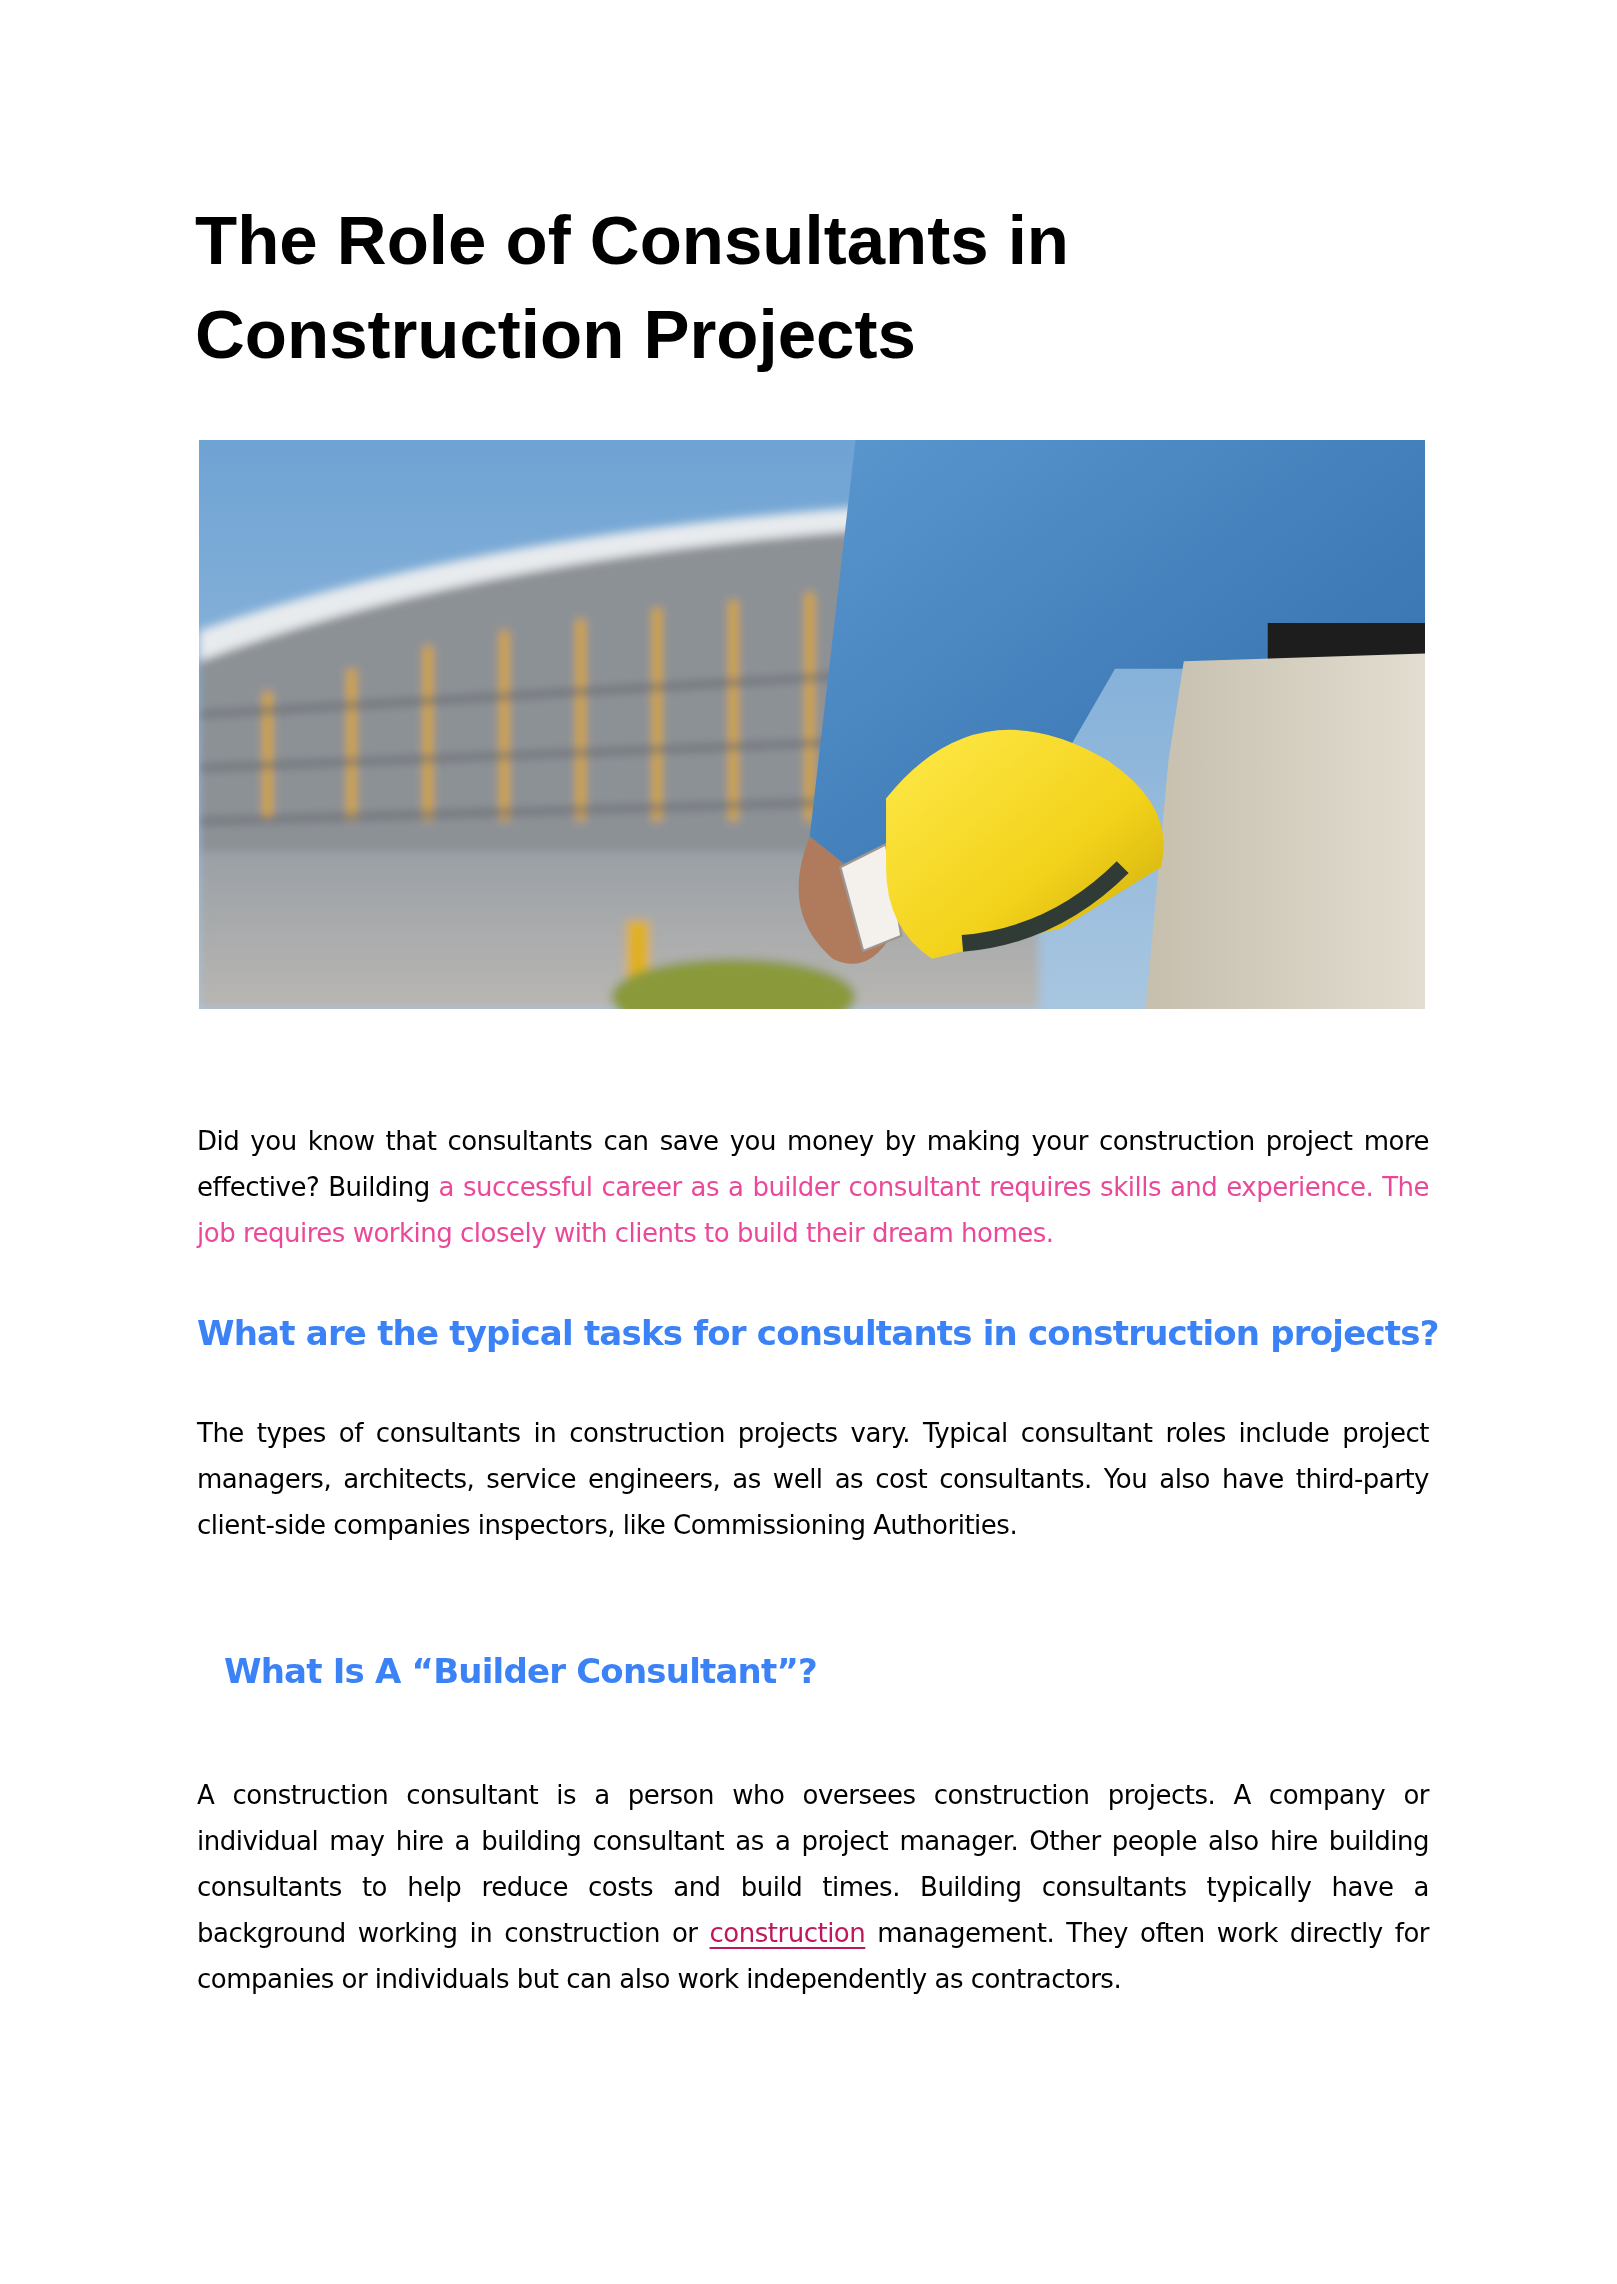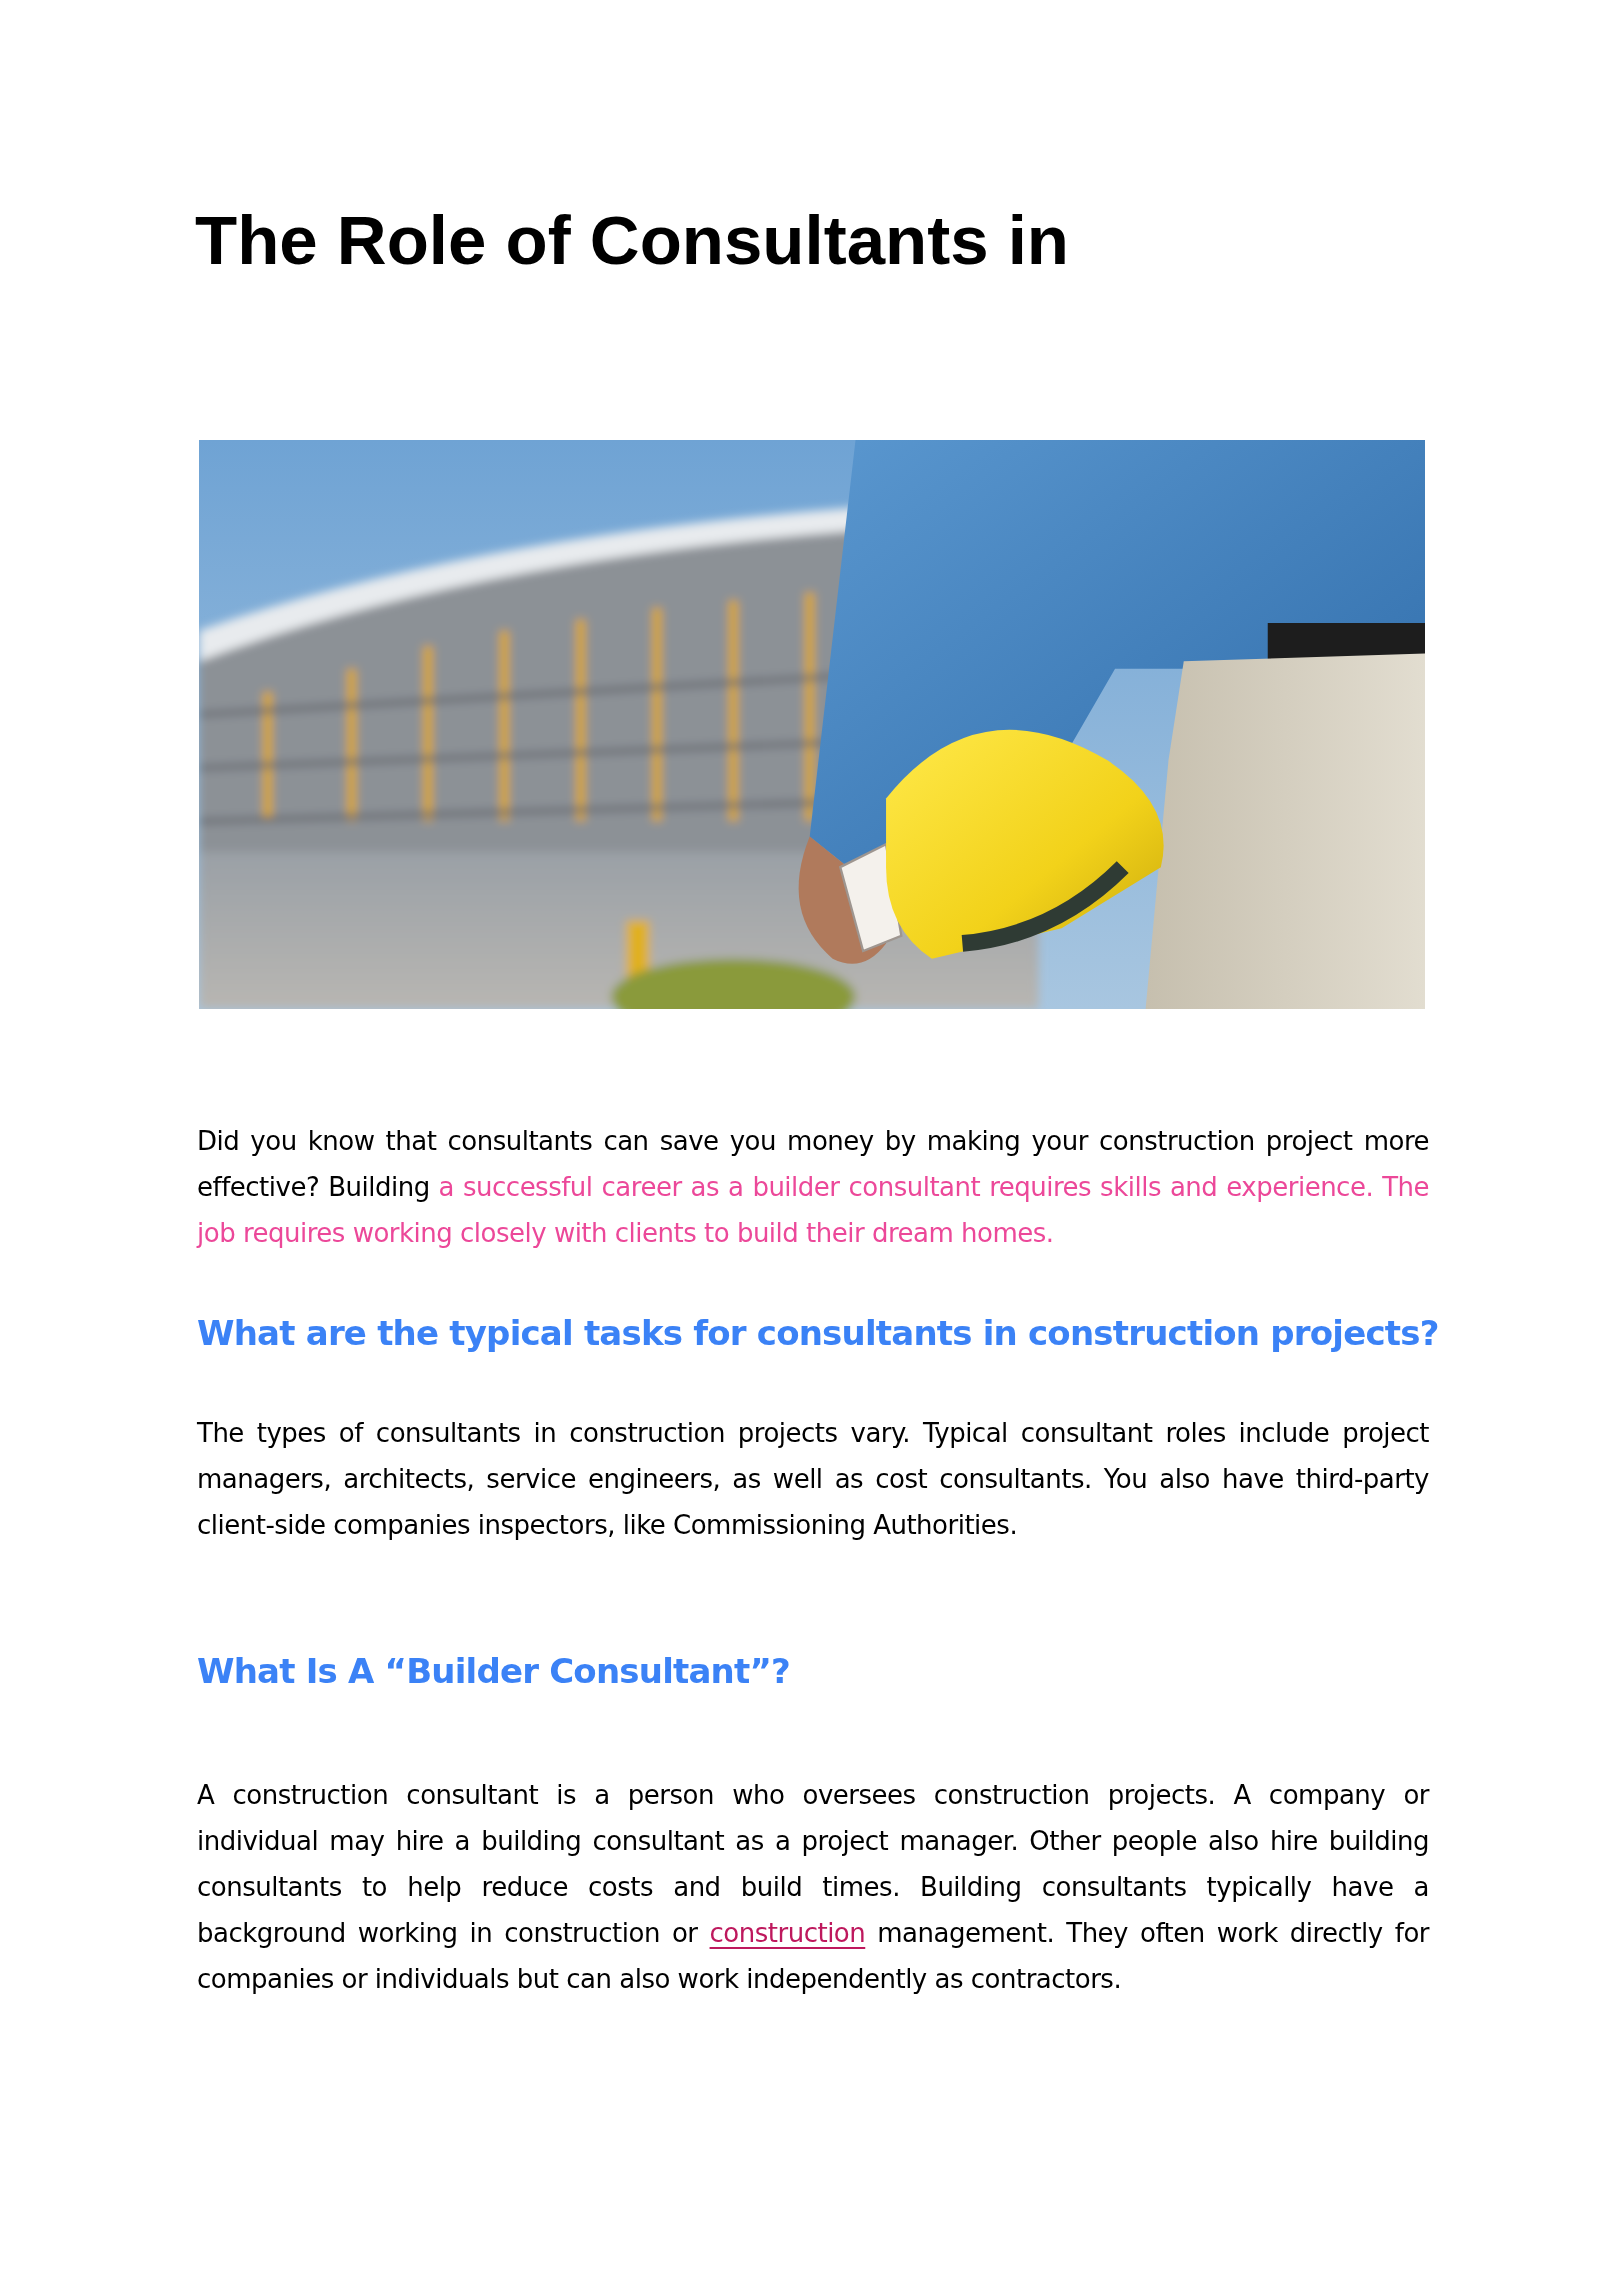--- a/index.html
+++ b/index.html
@@ -69,37 +69,38 @@
       font-weight: bold;
       font-size: 34px;
       line-height: 46px;
       color: #3b82f6;
       white-space: nowrap;
       letter-spacing: -0.8px;
     }
     .p1 { top: 1118px; }
     .h2a { top: 1310px; }
     .p2 { top: 1410px; }
-    .h2b { top: 1648px; }
+    .h2b { top: 1648px; margin-left: 27px; }
     .p3 { top: 1772px; }
 
     a.link {
       color: #be185d;
       text-decoration: underline;
       text-decoration-thickness: 2.3px;
       text-underline-offset: 4.6px;
     }
   </style>
 </head>
 <body>
 
 <div class="page">
 
   <h1 class="title">
     <span>The Role of Consultants in</span>
+    <span>Construction Projects</span>
   </h1>
 
   <div class="hero">
     <svg viewBox="0 0 1606 746" preserveAspectRatio="none">
       <defs>
         <linearGradient id="sky" x1="0" y1="0" x2="0" y2="1">
           <stop offset="0" stop-color="#6fa3d4"></stop>
           <stop offset="1" stop-color="#a8c6e0"></stop>
         </linearGradient>
         <linearGradient id="wall" x1="0" y1="0" x2="0" y2="1">

